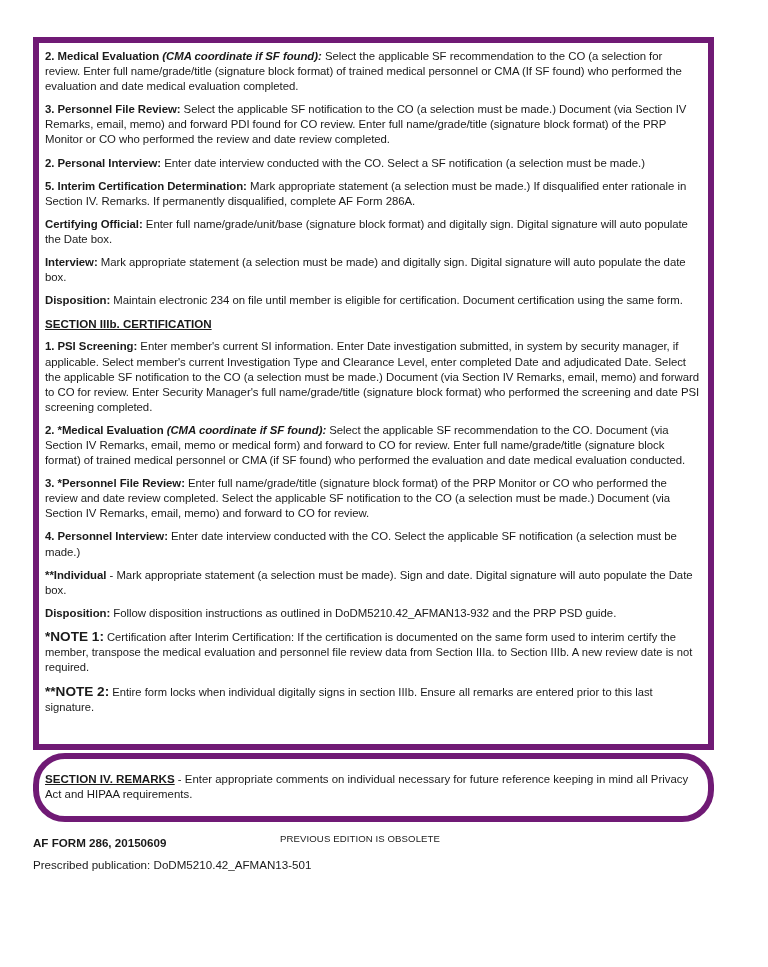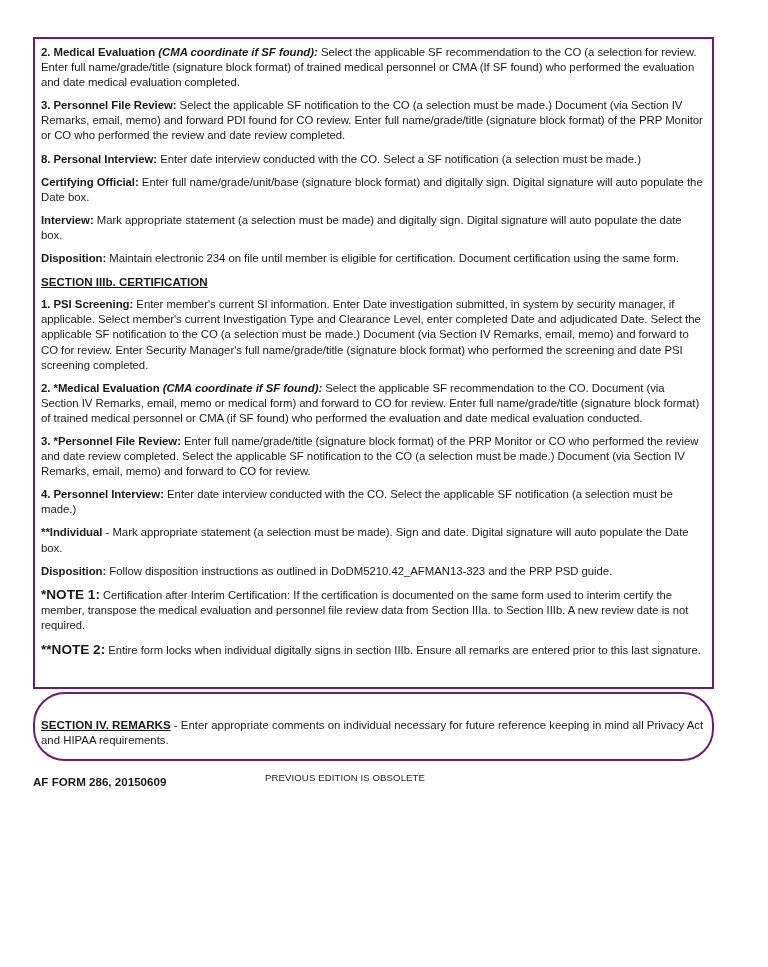--- a/index.html
+++ b/index.html
@@ -15,32 +15,32 @@
     -webkit-font-smoothing: antialiased;
   }
   .page {
     position: relative;
     width: 768px;
     height: 967px;
     box-sizing: border-box;
     padding: 37px 55px 0 33px;
   }
   .form-box {
-    border: 2px solid #701a75;
+    border: 6px solid #701a75;
     box-sizing: border-box;
     padding: 6px 8px 4px 6px;
   }
   .box-main {
     width: 681px;
   }
   .box-remarks {
     width: 681px;
     margin-top: 3px;
     min-height: 69px;
-    padding-top: 23px;
+    padding-top: 12px;
     border-radius: 32px;
   }
   p.para {
     margin: 0 0 8px 0;
     font-size: 11.4px;
     line-height: 15.1px;
     text-align: left;
     letter-spacing: -0.05px;
   }
   p.para:last-child {
@@ -90,21 +90,21 @@
   .form-id {
     font-size: 11.6px;
     font-weight: bold;
     position: absolute;
     left: 0;
     top: 4px;
   }
   .prev-edition {
     font-size: 9.6px;
     position: absolute;
-    left: 232px;
+    left: 247px;
     top: 1px;
     letter-spacing: 0.1px;
   }
   .prescribed {
     font-size: 11.6px;
     position: absolute;
     left: 0;
     top: 26px;
   }
   .gap-after-notes {
@@ -115,22 +115,23 @@
 <body>
 
 <div class="page">
 
   <div class="form-box box-main">
 
     <p class="para"><span class="lbl">2. Medical Evaluation </span><span class="lbl-ital">(CMA coordinate if SF found):</span><span> Select the applicable SF recommendation to the CO (a selection for review. Enter full name/grade/title (signature block format) of trained medical personnel or CMA (If SF found) who performed the evaluation and date medical evaluation completed.</span></p>
 
     <p class="para"><span class="lbl">3. Personnel File Review:</span><span> Select the applicable SF notification to the CO (a selection must be made.) Document (via Section IV Remarks, email, memo) and forward PDI found for CO review. Enter full name/grade/title (signature block format) of the PRP Monitor or CO who performed the review and date review completed.</span></p>
 
-    <p class="para"><span class="lbl">8. Personal Interview:</span><span> Enter date interview conducted with the CO. Select a SF notification (a selection must be made.)</span></p>
+    <p class="para"><span class="lbl">2. Personal Interview:</span><span> Enter date interview conducted with the CO. Select a SF notification (a selection must be made.)</span></p>
 
+    <p class="para"><span class="lbl">5. Interim Certification Determination:</span><span> Mark appropriate statement (a selection must be made.) If disqualified enter rationale in Section IV. Remarks. If permanently disqualified, complete AF Form 286A.</span></p>
 
     <p class="para"><span class="lbl">Certifying Official:</span><span> Enter full name/grade/unit/base (signature block format) and digitally sign. Digital signature will auto populate the Date box.</span></p>
 
     <p class="para"><span class="lbl">Interview:</span><span> Mark appropriate statement (a selection must be made) and digitally sign. Digital signature will auto populate the date box.</span></p>
 
     <p class="para"><span class="lbl">Disposition:</span><span> Maintain electronic 234 on file until member is eligible for certification. Document certification using the same form.</span></p>
 
     <p class="section-title"><span class="section-head">SECTION IIIb. CERTIFICATION</span></p>
 
     <p class="para"><span class="lbl">1. PSI Screening:</span><span> Enter member's current SI information. Enter Date investigation submitted, in system by security manager, if applicable. Select member's current Investigation Type and Clearance Level, enter completed Date and adjudicated Date. Select the applicable SF notification to the CO (a selection must be made.) Document (via Section IV Remarks, email, memo) and forward to CO for review. Enter Security Manager's full name/grade/title (signature block format) who performed the screening and date PSI screening completed.</span></p>
@@ -138,33 +139,34 @@
     <p class="para"><span class="lbl">2. *Medical Evaluation </span><span class="lbl-ital">(CMA coordinate if SF found):</span><span> Select the applicable SF recommendation to the CO. Document (via Section IV Remarks, email, memo or medical form) and forward to CO for review. Enter full name/grade/title (signature block format) of trained medical personnel or CMA (if SF found) who performed the evaluation and date medical evaluation conducted.</span></p>
 
     <p class="para"><span class="lbl">3. *Personnel File Review:</span><span> Enter full name/grade/title (signature block format) of the PRP Monitor or CO who performed the review and date review completed. Select the applicable SF notification to the CO (a selection must be made.) Document (via Section IV Remarks, email, memo) and forward to CO for review.</span></p>
 
     <p class="para"><span class="lbl">4. Personnel Interview:</span><span> Enter date interview conducted with the CO. Select the applicable SF notification (a selection must be made.)</span></p>
 
 
 
     <p class="para"><span class="lbl">**Individual</span><span> - Mark appropriate statement (a selection must be made). Sign and date. Digital signature will auto populate the Date box.</span></p>
 
-    <p class="para"><span class="lbl">Disposition:</span><span> Follow disposition instructions as outlined in DoDM5210.42_AFMAN13-323 and the PRP PSD guide.</span></p>
+    <p class="para"><span class="lbl">Disposition:</span><span> Follow disposition instructions as outlined in DoDM5210.42_AFMAN13-932 and the PRP PSD guide.</span></p>
 
     <p class="note"><span class="note-tag">*NOTE 1:</span><span> Certification after Interim Certification: If the certification is documented on the same form used to interim certify the member, transpose the medical evaluation and personnel file review data from Section IIIa. to Section IIIb. A new review date is not required.</span></p>
 
     <p class="note"><span class="note-tag">**NOTE 2:</span><span> Entire form locks when individual digitally signs in section IIIb. Ensure all remarks are entered prior to this last signature.</span></p>
 
     <div class="gap-after-notes"></div>
   </div>
 
   <div class="form-box box-remarks">
     <p class="remarks-line"><span class="section-head">SECTION IV. REMARKS</span><span> - Enter appropriate comments on individual necessary for future reference keeping in mind all Privacy Act and HIPAA requirements.</span></p>
   </div>
 
   <div class="footer">
     <div class="footer-row1">
       <span class="form-id">AF FORM 286, 20150609</span>
       <span class="prev-edition">PREVIOUS EDITION IS OBSOLETE</span>
     </div>
+    <span class="prescribed">Prescribed publication: DoDM5210.42_AFMAN13-501</span>
   </div>
 
 </div>
 
 </body></html>

